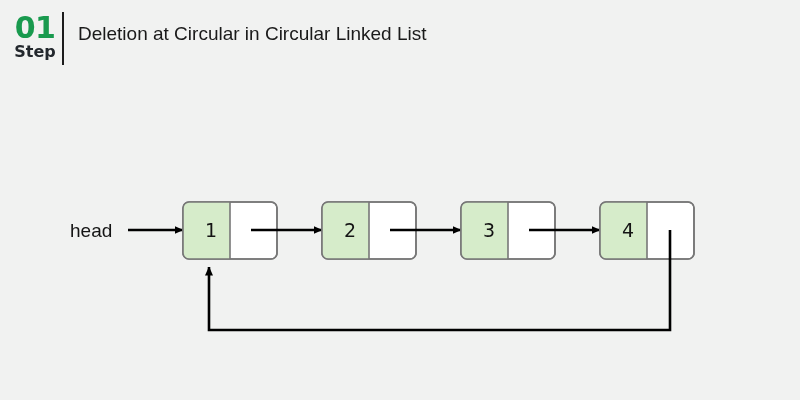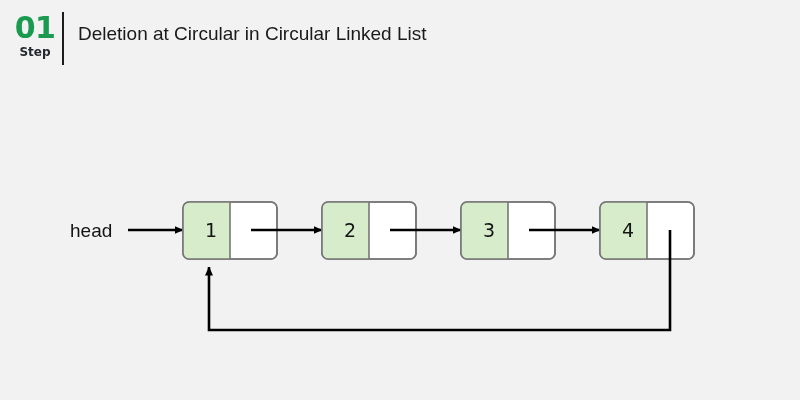--- a/index.html
+++ b/index.html
@@ -32,21 +32,21 @@
   }
   #step-number {
     font-size: 30px;
     font-weight: bold;
     color: #199a4e;
     line-height: 32px;
     letter-spacing: -0.5px;
     font-family: "DejaVu Sans", sans-serif;
   }
   #step-word {
-    font-size: 12px;
+    font-size: 16px;
     font-weight: bold;
     color: #23282d;
     line-height: 14px;
     margin-top: 1px;
     font-family: "DejaVu Sans", sans-serif;
   }
   #header-divider {
     position: absolute;
     left: 62px;
     top: 12px;

